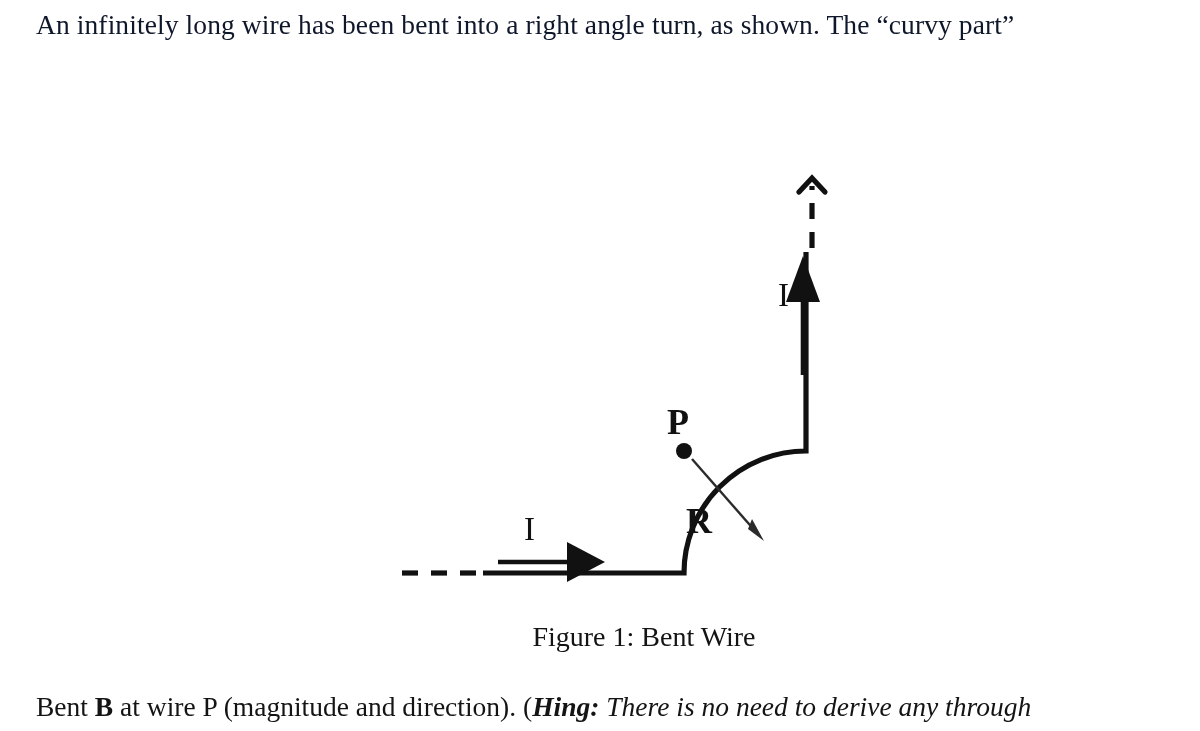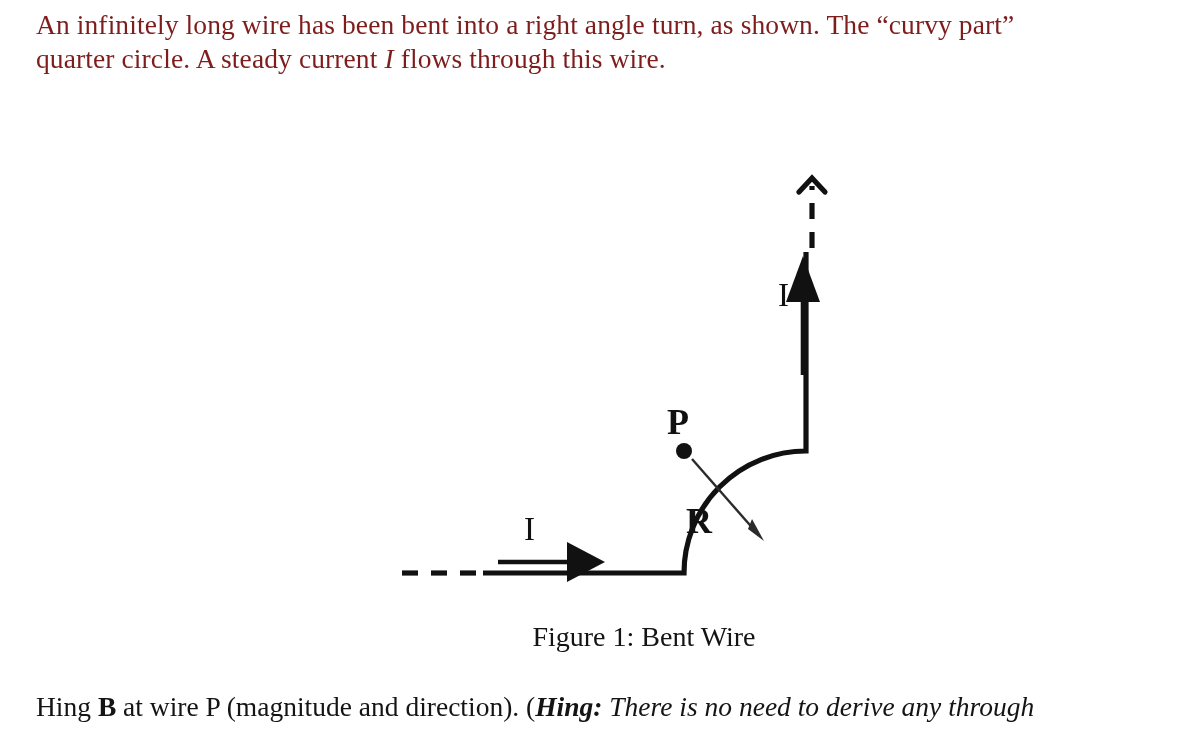--- a/index.html
+++ b/index.html
@@ -25,21 +25,21 @@
 
   
   .problem-text {
     position: absolute;
     left: 36px;
     top: 8px;
     width: 1164px;
     font-size: 27.5px;
     line-height: 33.5px;
     letter-spacing: 0.1px;
-    color: #7f1d1d;
+    color: #0f172a;
   }
   .problem-text .ln {
     display: block;
     white-space: nowrap;
   }
   .mathvar {
     font-style: italic;
   }
 
   
@@ -97,21 +97,20 @@
   .question-line b { font-weight: 700; }
   .question-line i { }
 </style>
 </head>
 <body>
 
 <div class="page">
 
   <div class="problem-text">
     <span class="ln">An infinitely long wire has been bent into a right angle turn, as shown. The “curvy part”</span>
-    <span class="ln">quarter circle. A steady current <span class="mathvar">I</span> flows through this wire.</span>
   </div>
 
   <div class="figure">
 
     <svg width="1200" height="480" viewBox="0 0 1200 480" xmlns="http://www.w3.org/2000/svg">
 
       <path d="M 483 433 L 684 433 A 122 122 0 0 1 806 311 L 806 112" fill="none" stroke="#111111" stroke-width="5.2" stroke-linecap="butt"></path>
 
       <g>
         <line x1="402" y1="433" x2="418" y2="433" stroke="#111111" stroke-width="5.2"></line>
@@ -150,16 +149,16 @@
     <div class="fig-label serif-up" id="label-I-horizontal">I</div>
 
     <div class="fig-label serif-up" id="label-P">P</div>
 
     <div class="fig-label serif-up" id="label-R">R</div>
   </div>
 
   <div class="caption">Figure 1: Bent Wire</div>
 
   <div class="question-line">
-    <span>Hing </span><b>B</b><span> at wire P (magnitude and direction). (</span><b><i>Hing:</i></b><i> There is no need to derive any through</i>
+    <span>Bent </span><b>B</b><span> at wire P (magnitude and direction). (</span><b><i>Hing:</i></b><i> There is no need to derive any through</i>
   </div>
 
 </div>
 
 </body></html>

